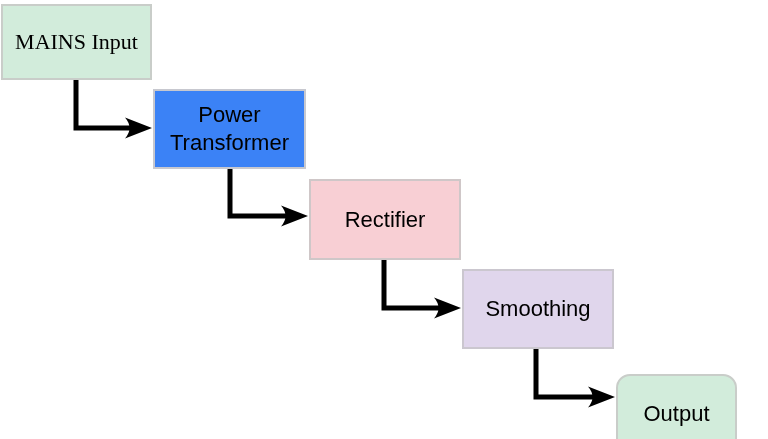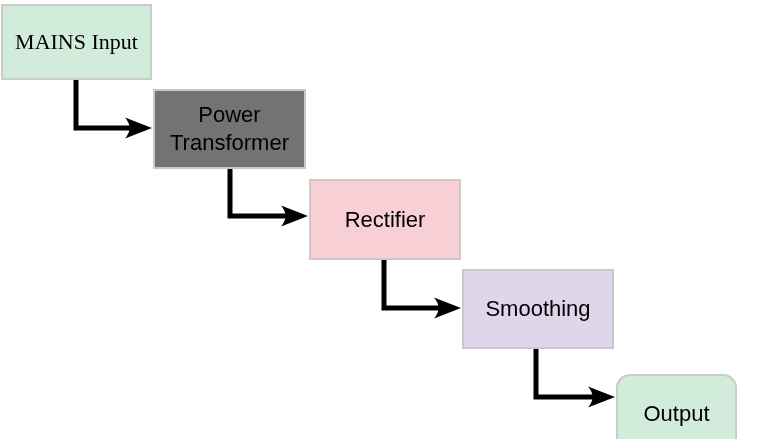--- a/index.html
+++ b/index.html
@@ -67,21 +67,21 @@
     <g>
       <path d="M536,347 L536,397 L597,397" fill="none" stroke="currentColor" stroke-width="5"></path>
       <path d="M615,397 L588,386.5 Q597,397 588,407.5 Z" fill="currentColor" stroke="none"></path>
     </g>
   </svg>
 
   <div class="node node-1" style="background-color: rgb(210, 236, 219); border-color: rgb(201, 205, 201);">
     <span>MAINS Input</span>
   </div>
 
-  <div class="node node-2" style="background-color: #737373; border-color: rgb(199, 200, 207);">
+  <div class="node node-2" style="background-color: #3b82f6; border-color: rgb(199, 200, 207);">
     <span>Power Transformer</span>
   </div>
 
   <div class="node node-4" style="background-color: rgb(224, 214, 236); border-color: rgb(203, 199, 207);">
     <span>Smoothing</span>
   </div>
 
   <div class="node node-3" style="background-color: rgb(248, 207, 212); border-color: rgb(207, 199, 200);">
     <span>Rectifier</span>
   </div>

